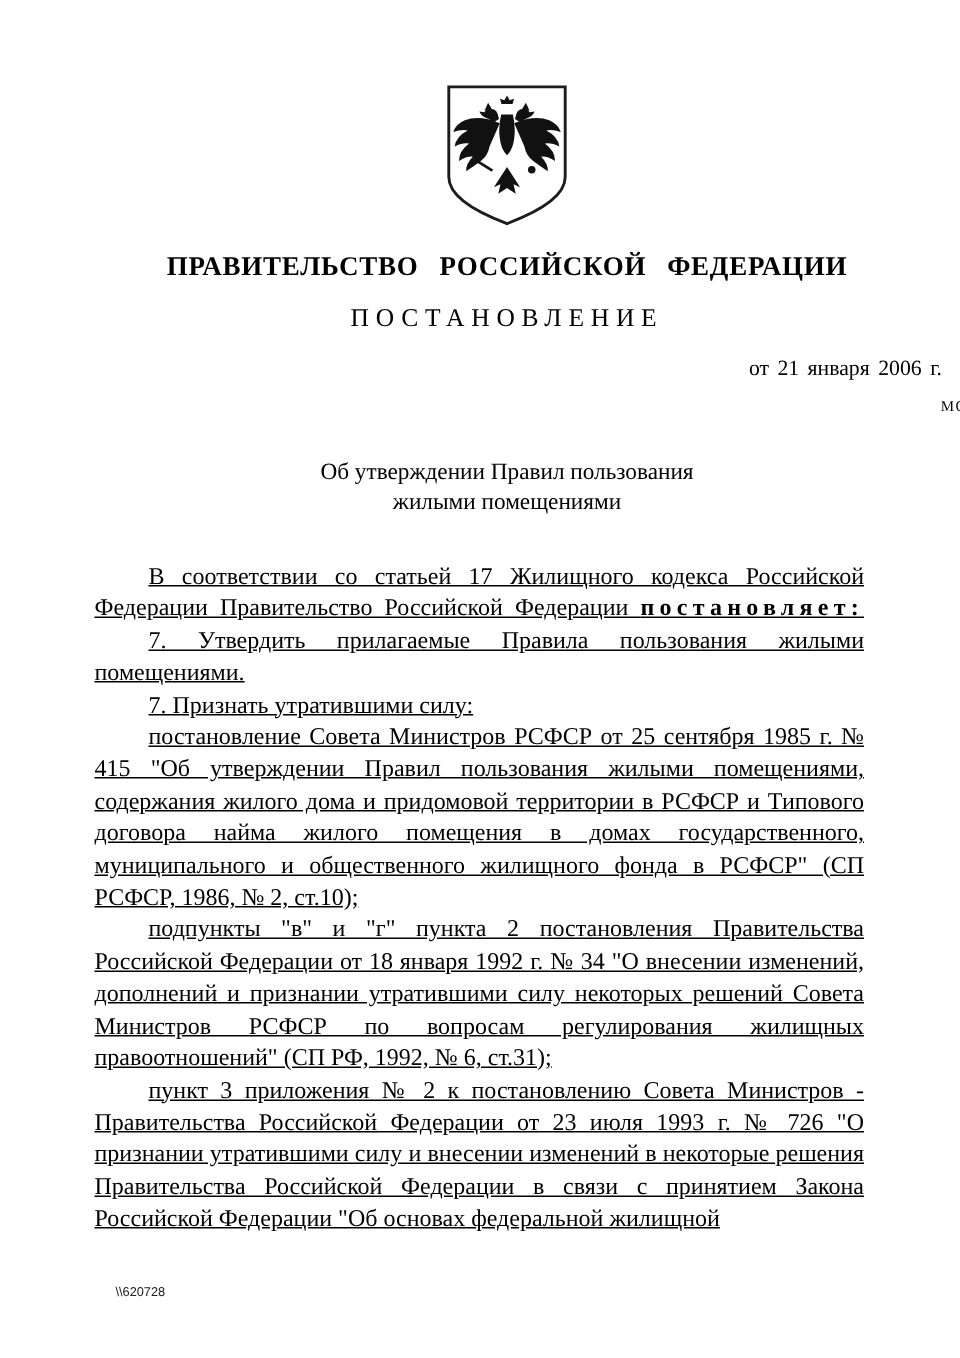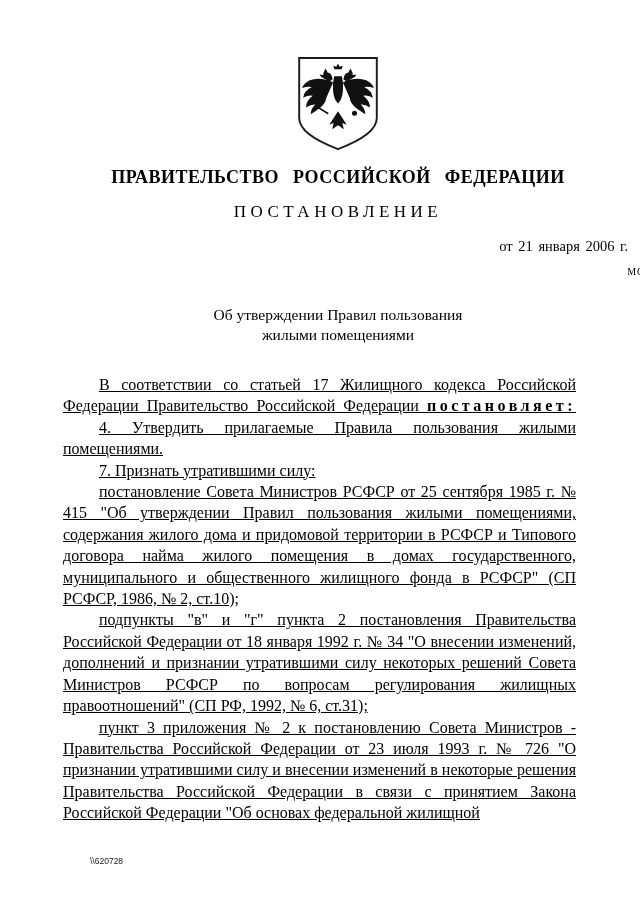--- a/index.html
+++ b/index.html
@@ -86,21 +86,20 @@
   .body-text p { margin: 0; text-indent: 36px; }
   .body-text p.intro { text-align-last: justify; }
   .emphasis { font-weight: bold; letter-spacing: 3.5px; }
   .footer-code {
     position: absolute;
     left: 77px;
     top: 856px;
     font-size: 8.5px;
     color: #222;
     font-family: "Liberation Sans", "DejaVu Sans", sans-serif;
-    margin-left: 13px;
   }
 </style>
 </head>
 <body>
 
 <div class="page">
 
   <div class="emblem">
     <svg viewBox="0 0 90 100" width="88" height="97" xmlns="http://www.w3.org/2000/svg" aria-hidden="true">
       <path d="M5 3 H85 V65 Q85 82 45 97 Q5 82 5 65 Z" fill="#ffffff" stroke="#1c1c1c" stroke-width="2"></path>
@@ -128,21 +127,21 @@
 
   <div class="city">МОСКВА</div>
 
   <div class="doc-title">
     <div>Об утверждении Правил пользования</div>
     <div>жилыми помещениями</div>
   </div>
 
   <div class="body-text">
     <p class="intro"><span>В соответствии со статьей 17 Жилищного кодекса Российской Федерации Правительство Российской Федерации </span><span class="emphasis">постановляет:</span></p>
-    <p>4. Утвердить прилагаемые Правила пользования жилыми помещениями.</p>
+    <p>7. Утвердить прилагаемые Правила пользования жилыми помещениями.</p>
     <p>7. Признать утратившими силу:</p>
     <p>постановление Совета Министров РСФСР от 25 сентября 1985 г. № 415 "Об утверждении Правил пользования жилыми помещениями, содержания жилого дома и придомовой территории в РСФСР и Типового договора найма жилого помещения в домах государственного, муниципального и общественного жилищного фонда в РСФСР" (СП РСФСР, 1986, № 2, ст.10);</p>
     <p>подпункты "в" и "г" пункта 2 постановления Правительства Российской Федерации от 18 января 1992 г. № 34 "О внесении изменений, дополнений и признании утратившими силу некоторых решений Совета Министров РСФСР по вопросам регулирования жилищных правоотношений" (СП РФ, 1992, № 6, ст.31);</p>
     <p>пункт 3 приложения № 2 к постановлению Совета Министров - Правительства Российской Федерации от 23 июля 1993 г. № 726 "О признании утратившими силу и внесении изменений в некоторые решения Правительства Российской Федерации в связи с принятием Закона Российской Федерации "Об основах федеральной жилищной</p>
   </div>
 
   <div class="footer-code">\\620728</div>
 
 </div>
 

